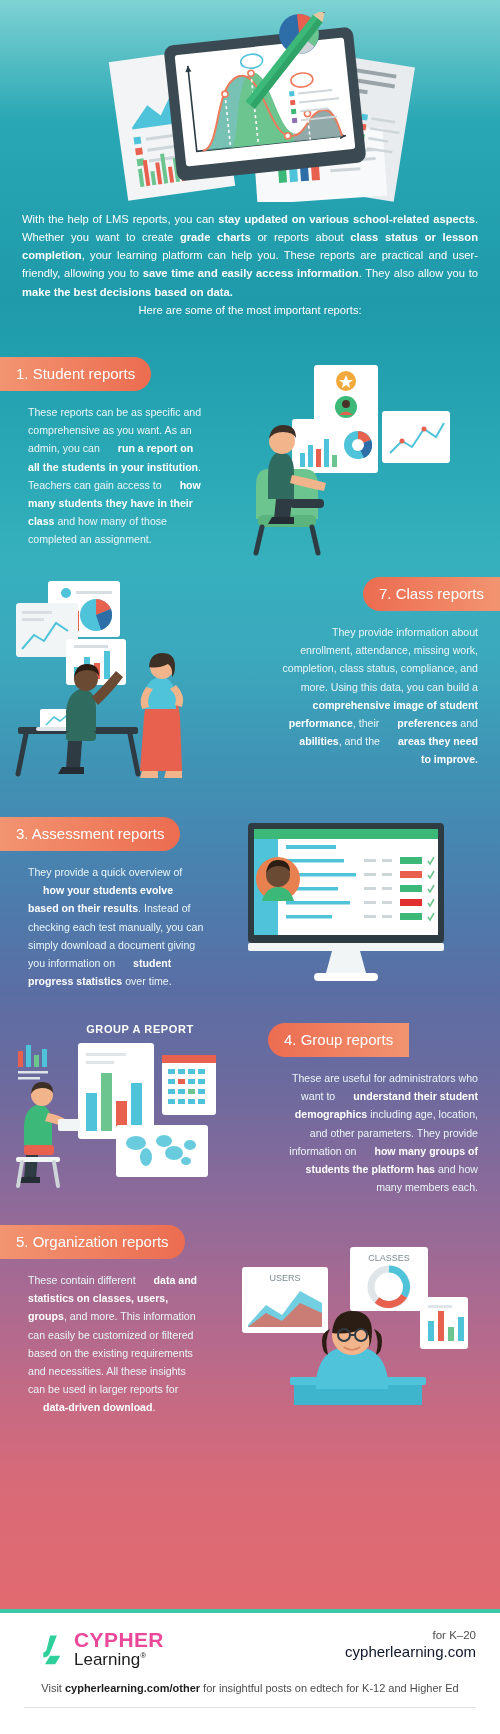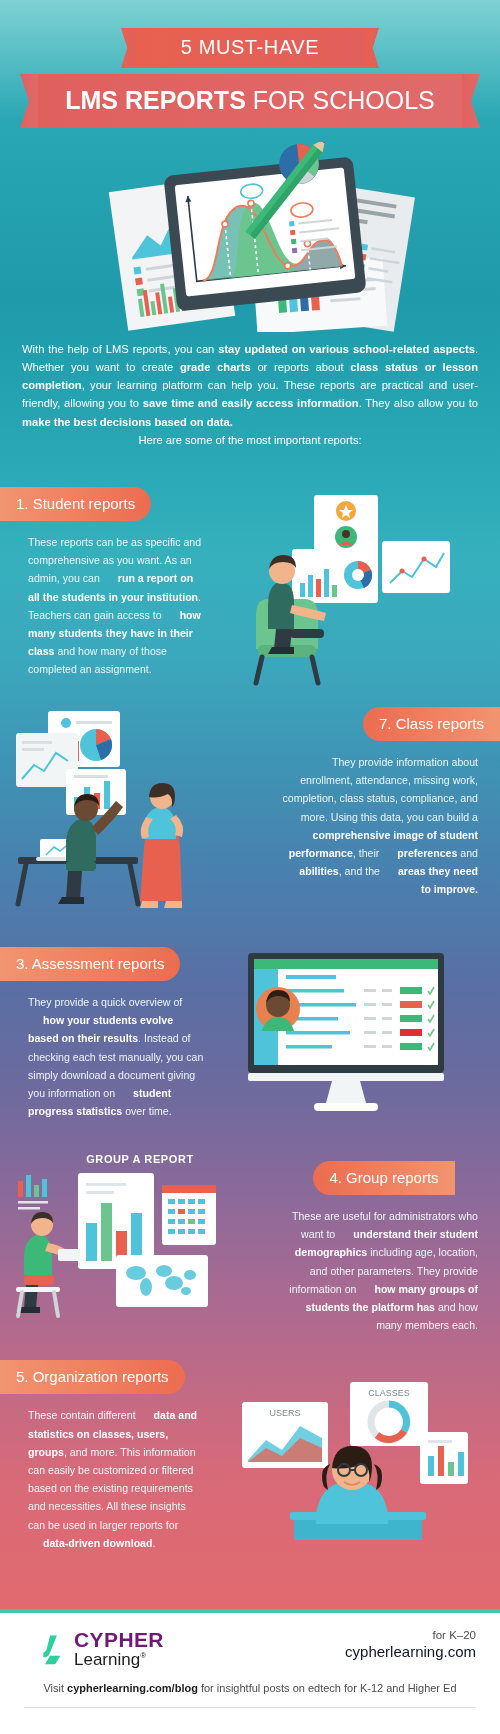--- a/index.html
+++ b/index.html
@@ -128,21 +128,21 @@
   .s2{ padding-top:20px; }
   .s2 .pill-holder{ text-align:right; }
   .s2 .body-txt{ padding:12px 22px 0 14px; text-align:right; }
 
   
   .s3{ padding-top:30px; }
   .s3 .body-txt{ padding:12px 28px 0 28px; }
 
   
   .s4{ padding-top:26px;padding-left:12px; }
-  .s4 .pill-holder{ text-align:center;margin-top:8px; }
+  .s4 .pill-holder{ text-align:left; }
   .s4 .body-txt{ padding:12px 22px 0 14px; text-align:right; }
 
   
   .s5{ padding-top:26px; }
   .s5 .body-txt{ padding:12px 28px 0 28px; }
 
   .group-label{
     color:#ffffff;
     font-size:11px;
     font-weight:bold;
@@ -154,51 +154,39 @@
   
   .footer{
     position:absolute; left:0; bottom:0; width:500px; height:125px;
     background:#ffffff;
   }
   .footer-top-line{ height:4px; background:#3cc9a7; }
   .footer-inner{ display:flex; align-items:flex-start; padding:16px 24px 0 24px; }
   .logo-wrap{ display:flex; align-items:center; gap:8px; }
   .logo-mark{ width:42px; height:34px; }
   .logo-text{ line-height:1.0; }
-  .logo-text .l1{ font-size:21px; font-weight:bold; letter-spacing:.4px; color:#701a75; }
+  .logo-text .l1{ font-size:21px; font-weight:bold; letter-spacing:.4px; color:#ec4899; }
   .logo-text .l2{ font-size:17px; color:#1d1d1d; margin-top:1px; }
   .logo-text .l2 sup{ font-size:8px; vertical-align:super; }
   .footer-right{ margin-left:auto; text-align:right; }
   .footer-right .fr1{ font-size:11.5px; color:#4d4d4d; }
   .footer-right .fr2{ font-size:15px; color:#0f172a; margin-top:2px; }
   .footer-visit{
     text-align:center; font-size:11px; color:#4d4d4d; padding-top:14px;
   }
   .footer-visit b{ color:#1d1d1d; }
   .footer-rule{ position:absolute; left:24px; right:24px; bottom:26px; height:1px; background:#e2e2e2; }
 
   .art{ display:block; }
 </style>
 </head>
 <body>
 
 <div class="page">
 
-  <div class="ribbon-wrap">
-    <div class="ribbon1">
-      <span class="ribbon1-fold-l"></span>
-      <span class="ribbon1-fold-r"></span>
-      <span>5 MUST-HAVE</span>
-    </div>
-    <div class="ribbon2-outer">
-      <div class="ribbon2">
-        <span class="b">LMS REPORTS</span><span> FOR SCHOOLS</span>
-      </div>
-    </div>
-  </div>
 
   <div class="hero">
     <svg width="420" height="190" viewBox="0 0 420 190">
 
       <g>
         <rect x="78" y="42" width="108" height="140" fill="#f2f4f5" transform="rotate(-8 132 112)"></rect>
         <rect x="255" y="46" width="110" height="136" fill="#e9ecee" transform="rotate(9 310 114)"></rect>
         <rect x="215" y="120" width="130" height="68" fill="#f7f9fa" transform="rotate(-4 280 154)"></rect>
       </g>
 
@@ -643,17 +631,17 @@
         <div class="logo-text">
           <div class="l1">CYPHER</div>
           <div class="l2"><span>Learning</span><sup>®</sup></div>
         </div>
       </div>
       <div class="footer-right">
         <div class="fr1">for K–20</div>
         <div class="fr2">cypherlearning.com</div>
       </div>
     </div>
-    <div class="footer-visit"><span>Visit </span><b>cypherlearning.com/blog</b><span> for insightful posts on edtech for K-12 and Higher Ed</span></div>
+    <div class="footer-visit"><span>Visit </span><b>cypherlearning.com/other</b><span> for insightful posts on edtech for K-12 and Higher Ed</span></div>
     <div class="footer-rule"></div>
   </div>
 
 </div>
 
 </body></html>

